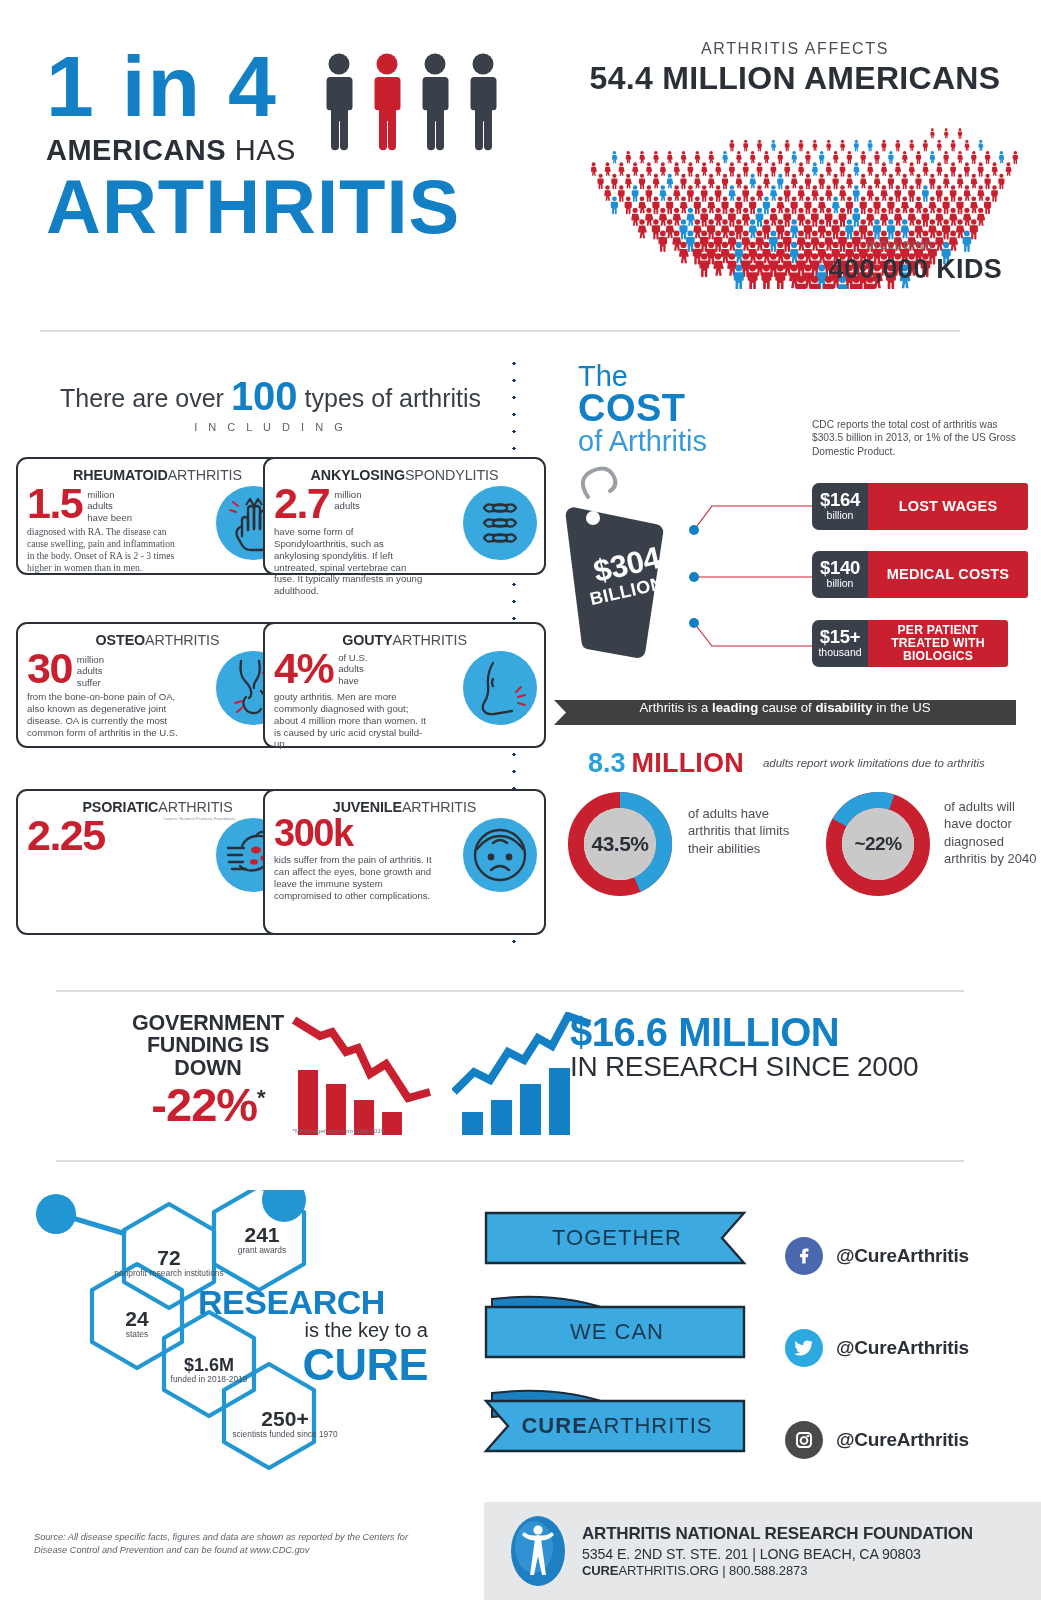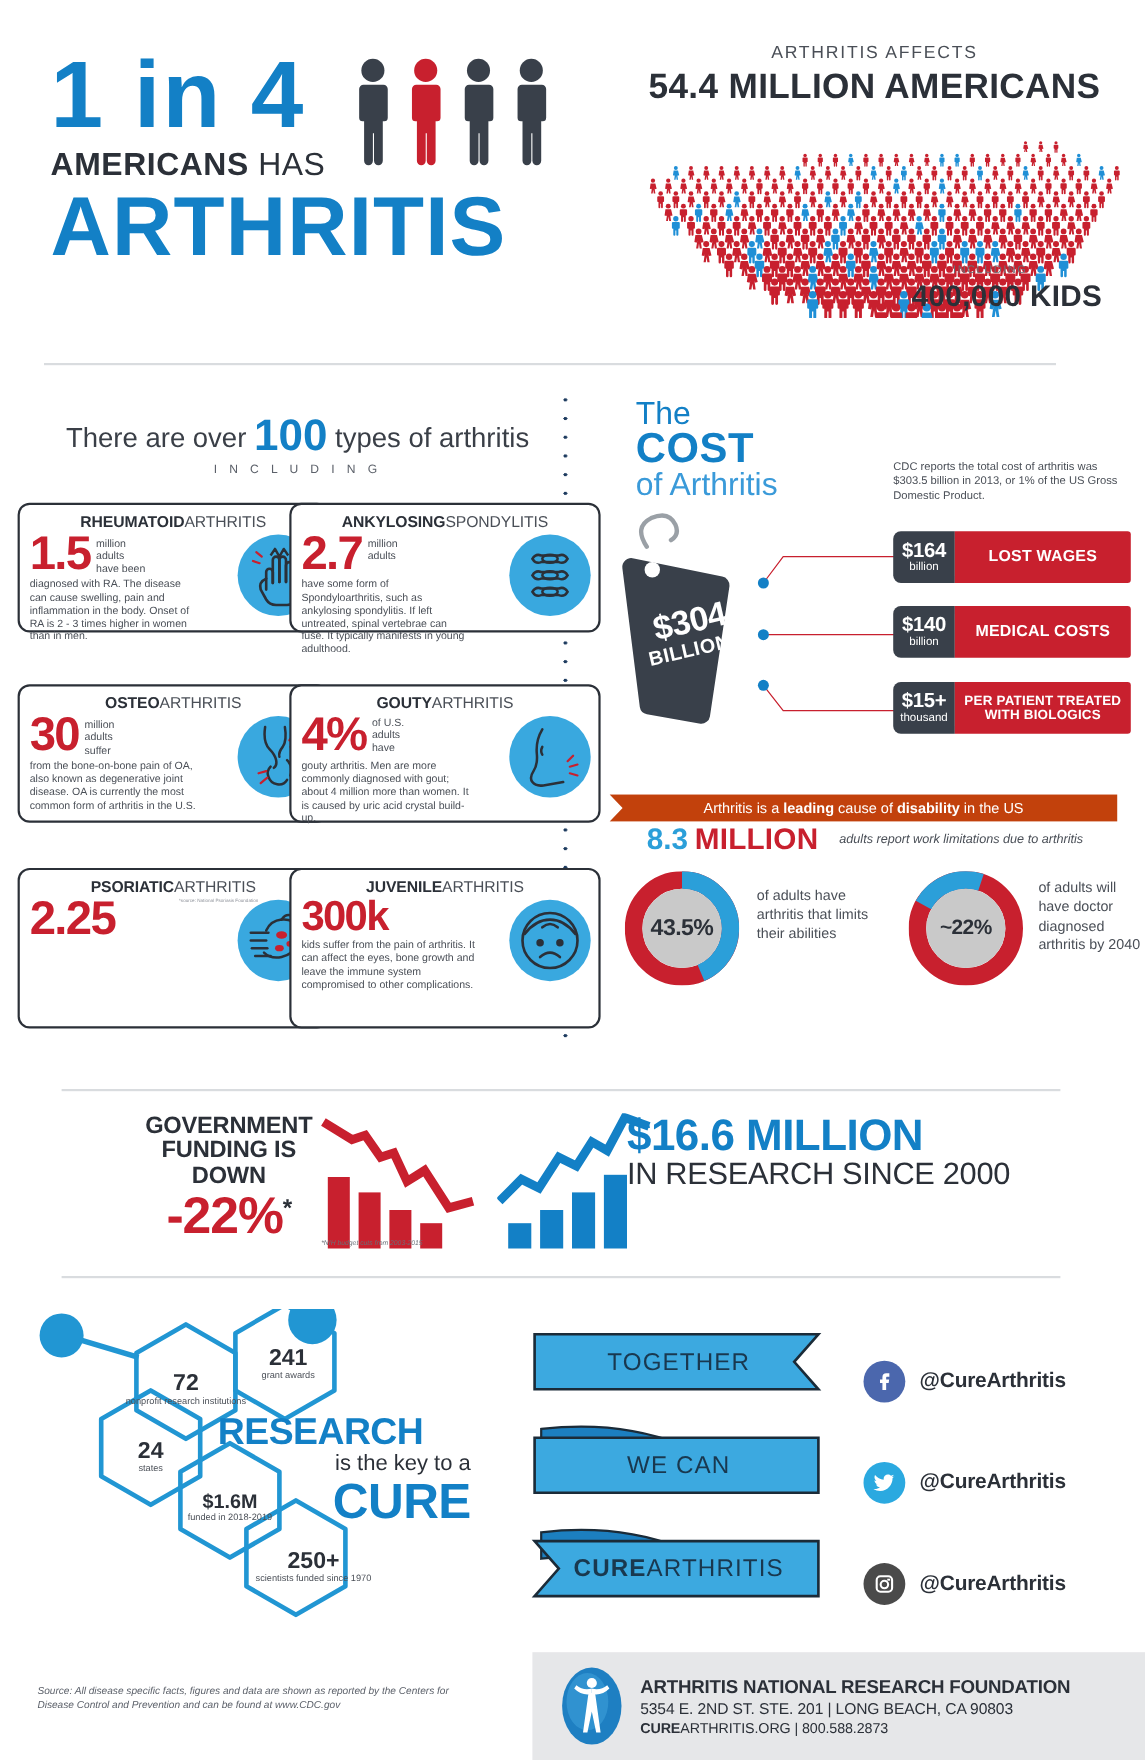--- a/index.html
+++ b/index.html
@@ -125,24 +125,23 @@
     display: flex; align-items: center; justify-content: center;
     text-align: center; font-size: 14.5px; line-height: 1.06;
     letter-spacing: 0.2px; border-radius: 0 3px 3px 0; padding: 0 4px;
   }
   .cost-lbl.multi { font-size: 12.2px; }
   .connector { position: absolute; }
 
   
   .banner {
     position: absolute; left: 554px; top: 700px; width: 462px; height: 25px;
-    background: #c2410c; color: #fff; font-size: 13.2px;
-    display: flex; align-items: center; justify-content: center;
+    background: #404040; color: #fff; font-size: 13.2px;
+    display: flex; justify-content: center;
     clip-path: polygon(0 0, 100% 0, 100% 100%, 0 100%, 12px 50%);
-    margin-top: 22px;
   }
   .banner::before, .banner::after { content: ""; }
   .banner b { font-weight: bold; }
   .banner-inner { padding: 0 18px; }
 
   .mill-row { position: absolute; left: 588px; top: 748px; width: 430px; }
   .mill-num { font-size: 27px; font-weight: bold; color: #2B9FD9; display: inline-block; vertical-align: middle; }
   .mill-word { font-size: 27px; font-weight: bold; color: #C8202E; display: inline-block; vertical-align: middle; margin-left: 6px; letter-spacing: 0.2px; }
   .mill-desc { display: inline-block; vertical-align: middle; font-size: 11.5px; color: #4a4f57; line-height: 1.28; margin-left: 19px; font-style: italic; }
 
@@ -1202,21 +1201,21 @@
             <path d="M52 20 l5 -4"></path>
               <path d="M54 26 l6 -2"></path>
           </g>
           <path d="M30 19 l4 -6 4 7 4 -7 4 6" stroke="#2b3038" stroke-width="2.2" fill="none" stroke-linejoin="round"></path>
         </svg>
       </div>
       <div class="bigstat">1.5</div>
       <div class="unit" style="float:left; width:54px; white-space:pre-line;">million
 adults
 have been</div>
-      <div class="desc" style="clear:left; padding-top:2px; width:150px;">diagnosed with RA. The disease can cause swelling, pain and inflammation in the body. Onset of RA is 2 - 3 times higher in women than in men.</div>
+      <div class="desc" style="clear:left; padding-top:2px; width:150px;font-family:Liberation Serif, serif;">diagnosed with RA. The disease can cause swelling, pain and inflammation in the body. Onset of RA is 2 - 3 times higher in women than in men.</div>
     </div>
   </div>
 
   <div class="card" style="left:263px; top:457px; height:118px;">
     <div class="card-title">
       <b>ANKYLOSING</b><span>SPONDYLITIS</span>
     </div>
     <div class="card-body">
       <div class="icon-circle">
         <svg width="74" height="74" viewBox="0 0 74 74">
@@ -1377,21 +1376,21 @@
   </div>
 
   <div class="cost-item" style="left:812px; top:551px; width:216px;">
     <div class="cost-amt">
       <span class="a">$140</span>
       <span class="b">billion</span>
     </div>
     <div class="cost-lbl">MEDICAL COSTS</div>
   </div>
 
-  <div class="cost-item" style="left:812px; top:620px; width:216px;">
+  <div class="cost-item" style="left:812px; top:620px; width:196px;">
     <div class="cost-amt">
       <span class="a">$15+</span>
       <span class="b">thousand</span>
     </div>
     <div class="cost-lbl multi">PER PATIENT TREATED WITH BIOLOGICS</div>
   </div>
 
   <div class="banner">
     <span class="banner-inner"><span>Arthritis is a </span><b>leading</b><span> cause of </span><b>disability</b><span> in the US</span></span>
   </div>

